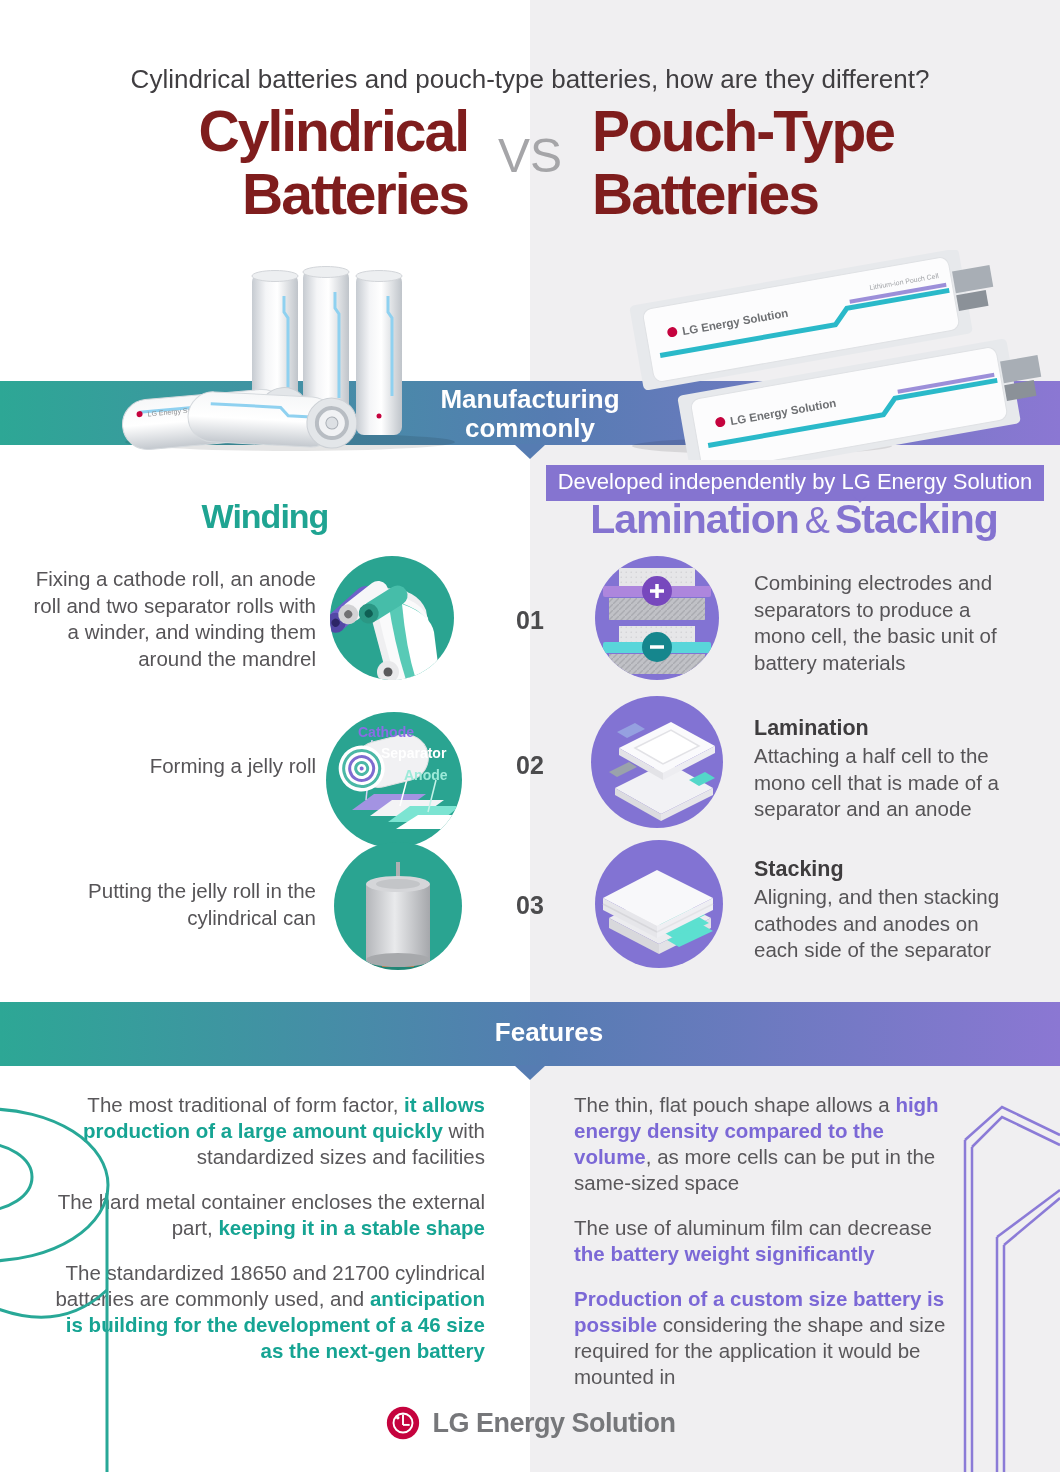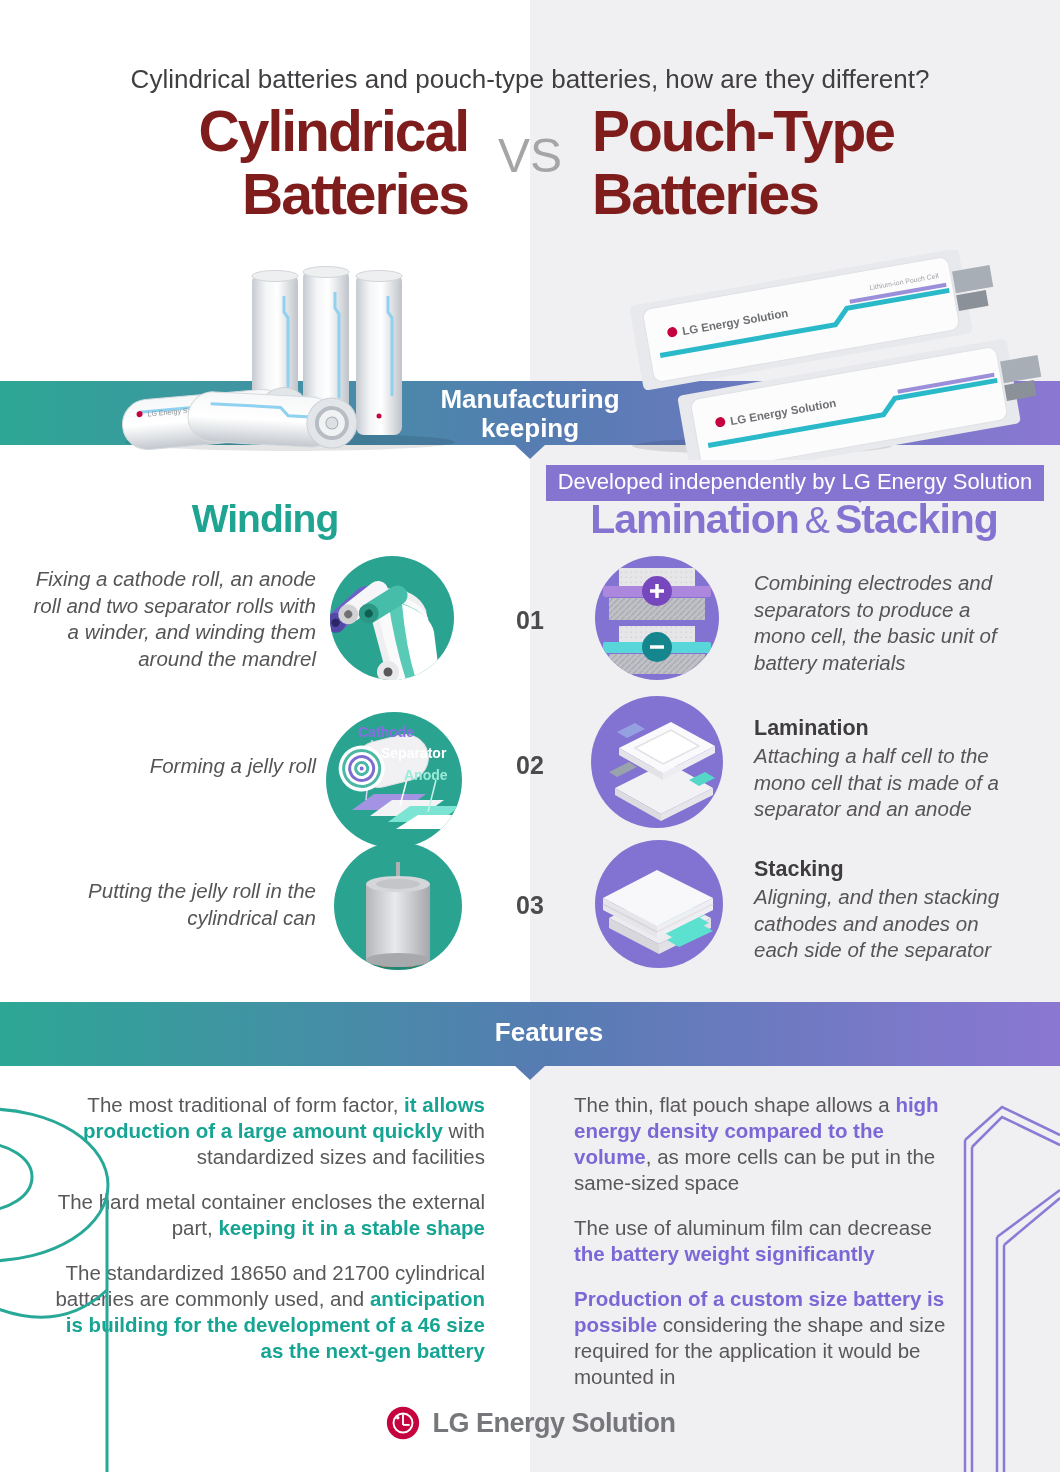--- a/index.html
+++ b/index.html
@@ -29,32 +29,32 @@
               border-right:16px solid transparent;border-top:15px solid #567cb2;left:514px;}
   .arrow-mfg{top:444px;}
   .arrow-feat{top:1065px;}
 
   
   .img-cyl{position:absolute;left:100px;top:256px;}
   .img-pouch{position:absolute;left:612px;top:250px;}
 
   
   .winding-heading{position:absolute;top:497px;left:0;width:530px;text-align:center;margin:0;
-                   font-size:39px;font-weight:bold;letter-spacing:-1px;color:#1fa492;}
+                   font-size:34px;font-weight:bold;letter-spacing:-1px;color:#1fa492;}
   .badge-wrap{position:absolute;top:465px;left:530px;width:530px;text-align:center;}
   .badge{display:inline-block;background:#8574d0;color:#fff;font-size:22px;padding:4px 12px 6px;}
   .badge-pointer{position:absolute;top:494px;left:852px;width:0;height:0;
                  border-left:8px solid transparent;border-right:8px solid transparent;
                  border-top:9px solid #8574d0;}
   .ls-heading{position:absolute;top:496px;left:530px;width:528px;text-align:center;margin:0;
               font-size:41px;font-weight:bold;letter-spacing:-1px;color:#8473d0;}
   .ls-heading .amp{font-weight:normal;font-size:0.92em;padding:0 6px;}
 
   
-  .step-text{position:absolute;margin:0;font-size:20.5px;line-height:1.3;color:#565457;font-style:italic;}
+  .step-text{position:absolute;margin:0;font-size:20.5px;line-height:1.3;color:#565457;}
   .lt{left:24px;width:292px;text-align:right;}
   .lt1{top:566px;} .lt2{top:753px;} .lt3{top:878px;}
   .rt{left:754px;width:258px;text-align:left;}
   .rt1{top:570px;}
   .rblock{position:absolute;left:754px;width:258px;}
   .rb2{top:716px;} .rb3{top:857px;}
   .rtitle{margin:0 0 2px;font-size:21.5px;font-weight:bold;color:#3e3c3e;}
   .step-num{position:absolute;left:499px;width:62px;text-align:center;
             font-size:25px;font-weight:bold;color:#4b4b4d;}
   .num1{top:606px;} .num2{top:751px;} .num3{top:891px;}
@@ -87,21 +87,21 @@
 
 <div id="page">
   <div class="bg-right"></div>
 
   <div class="subtitle">Cylindrical batteries and pouch-type batteries, how are they different?</div>
   <h1 class="big-title title-left">Cylindrical Batteries</h1>
   <div class="vs">VS</div>
   <h1 class="big-title title-right">Pouch-Type Batteries</h1>
 
   <div class="band band-mfg">
-    <div class="band-label">Manufacturing keeping</div>
+    <div class="band-label">Manufacturing commonly</div>
   </div>
   <div class="band-arrow arrow-mfg"></div>
 
   <svg class="img-cyl" width="360" height="198" viewBox="0 0 360 198">
     <defs>
       <linearGradient id="cg" x1="0" y1="0" x2="1" y2="0">
         <stop offset="0" stop-color="#c6cbd1"></stop>
           <stop offset="0.3" stop-color="#f4f5f7"></stop>
         <stop offset="0.55" stop-color="#ffffff"></stop>
           <stop offset="1" stop-color="#bfc4ca"></stop>

